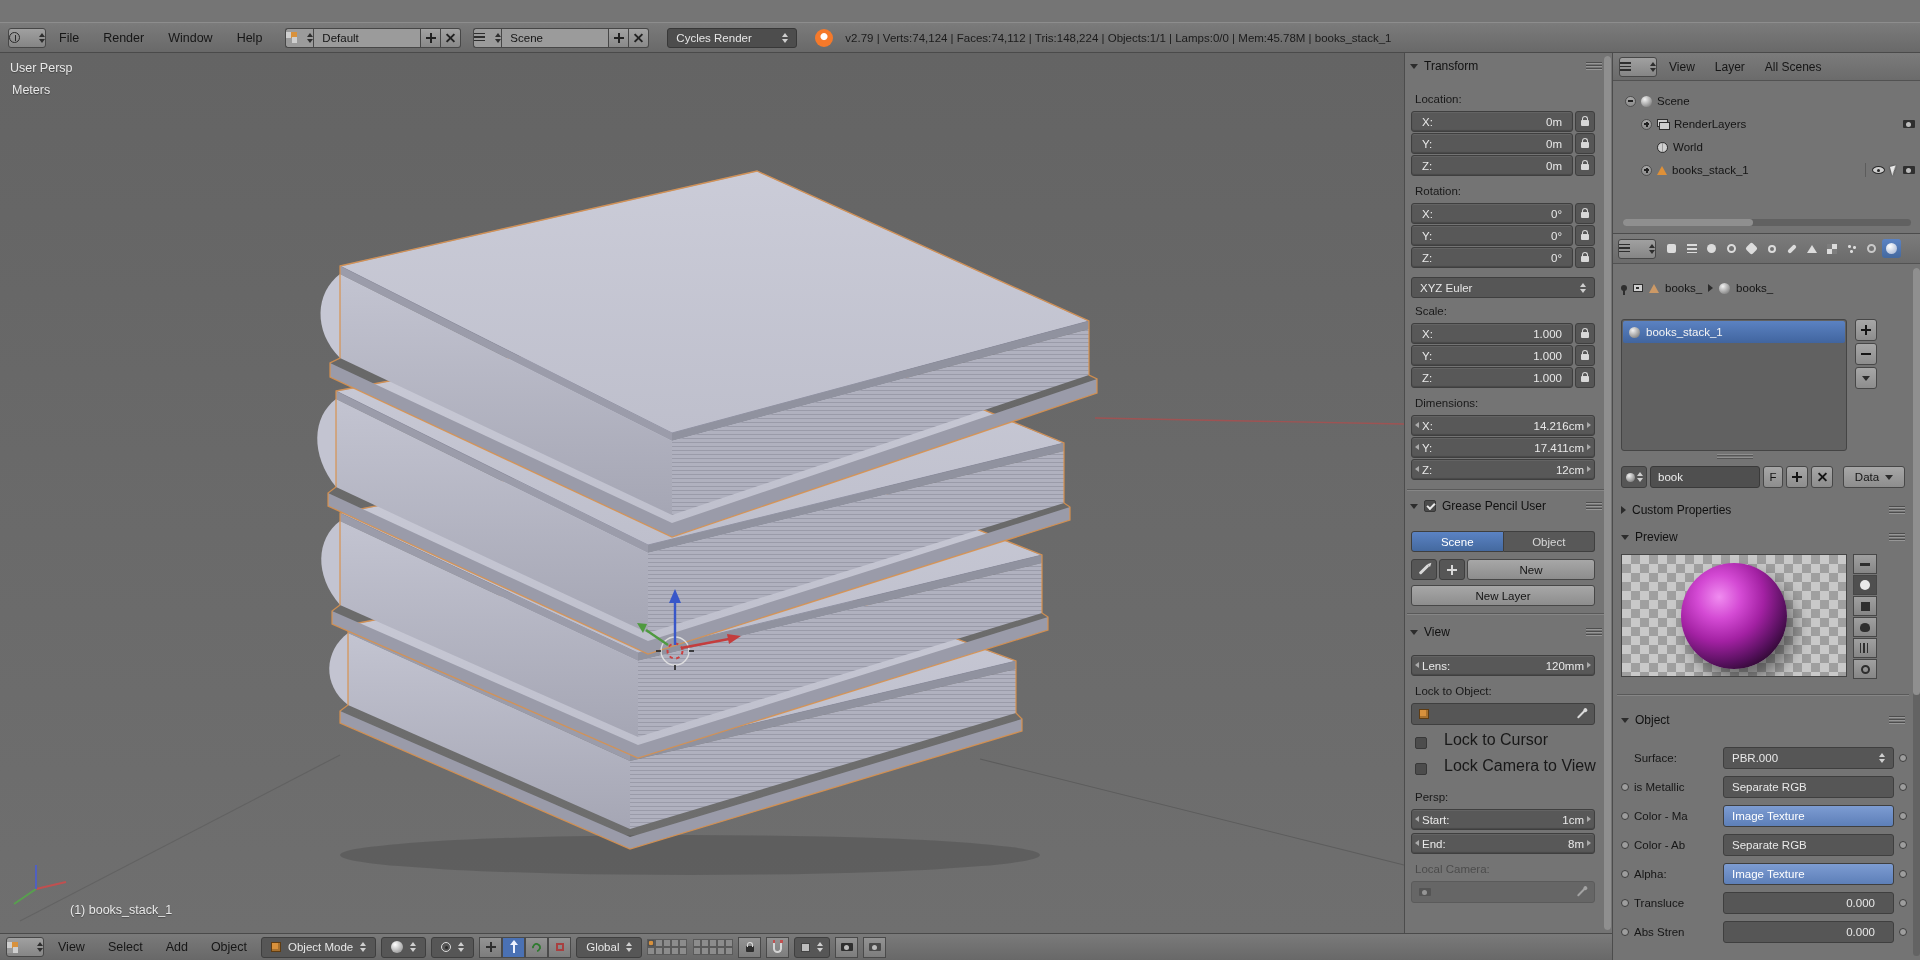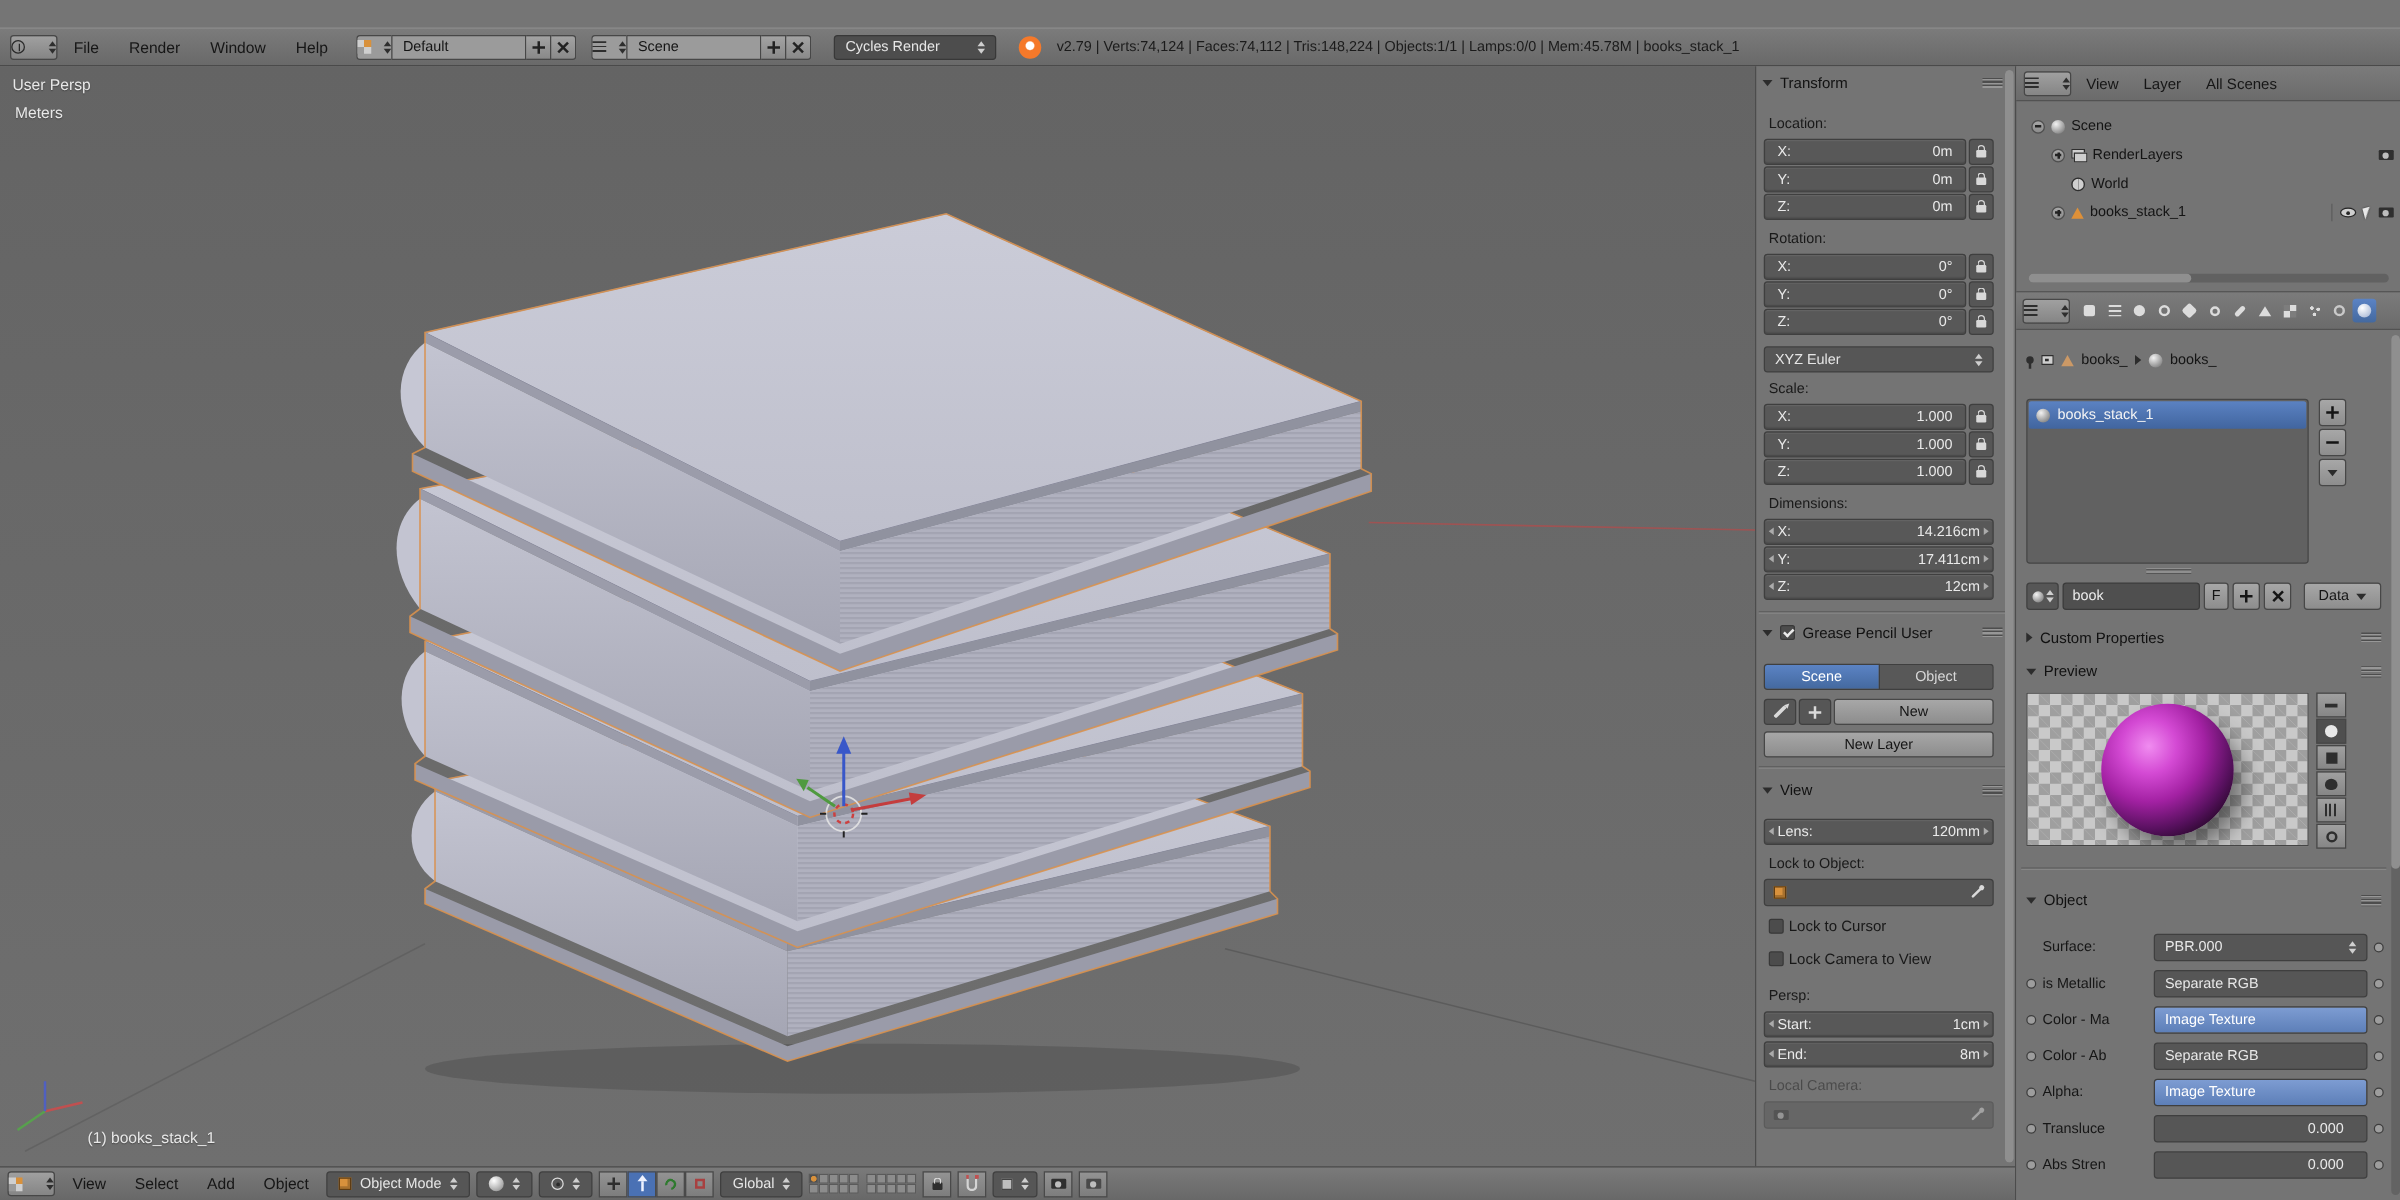--- a/index.html
+++ b/index.html
@@ -127,21 +127,21 @@
 .trow .nfield{flex:1}
 .lockb{width:20px;height:21px;background:#565656;border:1px solid #3f3f3f;border-radius:3px;display:flex;align-items:center;justify-content:center;flex:0 0 auto}
 .wide{position:absolute;left:6px;width:184px;height:21px}
 .npsep{position:absolute;left:2px;width:198px;height:2px;border-top:1px solid #595959;border-bottom:1px solid #868686}
 .tabpair{position:absolute;left:6px;width:184px;height:21px;display:flex}
 .tab{flex:1;display:flex;align-items:center;justify-content:center;font-size:11.5px;border:1px solid #3f3f3f}
 .tab.on{background:linear-gradient(#5b83c4,#44699f);color:#fff;border-radius:3px 0 0 3px}
 .tab.off{background:#585858;color:#d8d8d8;border-radius:0 3px 3px 0;border-left:none}
 .btnrow{position:absolute;left:6px;width:184px;height:21px;display:flex;gap:2px}
 .objfield{position:absolute;left:6px;width:184px;height:22px;background:#565656;border:1px solid #3f3f3f;border-radius:3px;display:flex;align-items:center;gap:6px;padding:0 7px}
-.cbrow{position:absolute;left:10px;height:16px;display:flex;align-items:center;gap:4px;font-size:12px;color:#181818}
+.cbrow{position:absolute;left:10px;height:16px;display:flex;align-items:flex-end;gap:17px;font-size:16px;color:#181818}
 
 
 .right-col{position:absolute;left:1612px;top:53px;width:308px;height:907px;background:#747474;border-left:1px solid #4c4c4c}
 .ol-header{position:absolute;left:0;top:0;width:308px;height:28px;background:linear-gradient(#7b7b7b,#6b6b6b);border-bottom:1px solid #525252;display:flex;align-items:center;gap:4px;padding:0 6px;font-size:12px;color:#161616}
 .ol-menu{padding:0 8px}
 .ol-row{position:absolute;height:20px;display:flex;align-items:center;gap:5px;font-size:11.5px;color:#141414;width:294px}
 .ol-right{margin-left:auto;display:flex;align-items:center;gap:6px;padding-right:4px}
 .ol-div{width:1px;height:14px;background:#5c5c5c}
 .ol-hscroll{position:absolute;left:10px;top:166px;width:288px;height:7px;background:#616161;border-radius:4px}
 .ol-hscroll::after{content:"";display:block;width:45%;height:100%;background:#8f8f8f;border-radius:4px}

